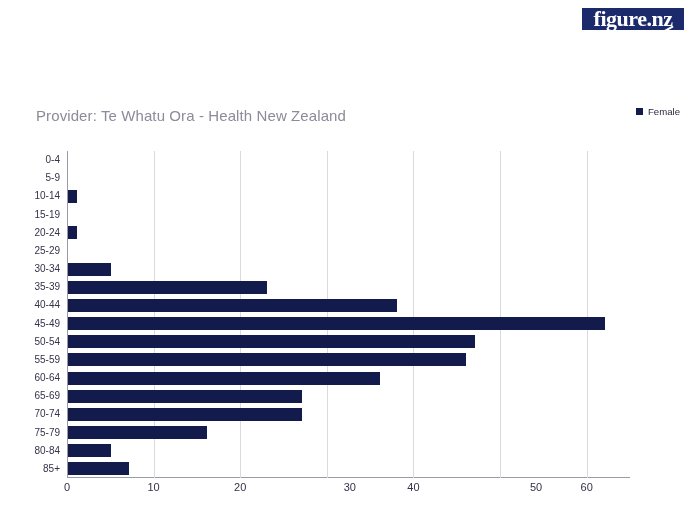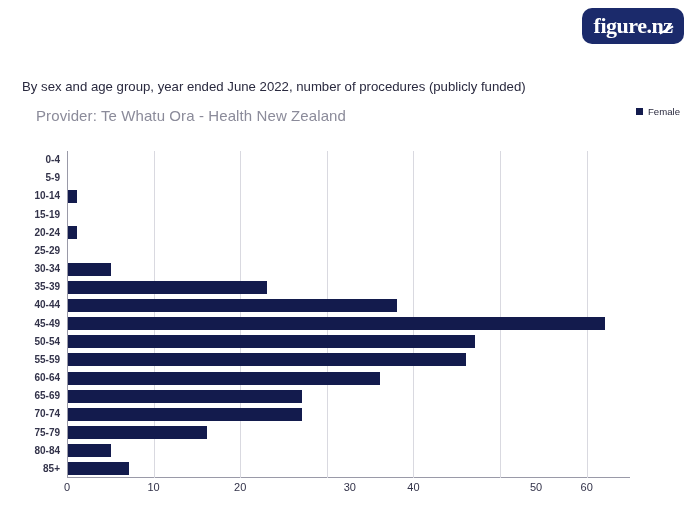--- a/index.html
+++ b/index.html
@@ -46,31 +46,30 @@
     top: 107px;
     font-size: 15px;
     color: #8b8b9a;
     letter-spacing: 0.1px;
   }
   .logo {
     position: absolute;
     right: 16px;
     top: 8px;
     width: 102px;
-    height: 36px;
+    height: 22px;
     background: #1b2a6b;
     color: #ffffff;
     font-family: "Liberation Serif", serif;
     font-weight: bold;
     font-size: 22px;
     display: flex;
     align-items: center;
     justify-content: center;
     letter-spacing: -0.5px;
-    border-radius: 10px;
   }
   .logo .nz {
     position: relative;
   }
   .logo .strike {
     position: absolute;
     right: 10px;
     top: 21px;
     width: 15px;
     height: 2px;
@@ -136,21 +135,20 @@
     font-size: 10px;
     color: #33334a;
     line-height: 12px;
   }
   .ylabels {
     position: absolute;
     left: 0px;
     top: 151px;
     width: 60px;
     height: 327px;
-    font-weight: bold;
   }
   .xlabels {
     position: absolute;
     left: 67px;
     top: 481px;
     width: 570px;
     height: 16px;
   }
   .xlabel {
     position: absolute;
@@ -158,21 +156,20 @@
     color: #33334a;
     transform: translateX(-50%);
     text-align: center;
   }
 </style>
 </head>
 <body>
 
 <div class="page">
 
-  <div class="subtitle">By sex and age group, year ended June 2022, number of procedures (publicly funded)</div>
   <div class="provider">Provider: Te Whatu Ora - Health New Zealand</div>
 
   <div class="logo">
     <span class="nz">figure.nz</span>
     <span class="strike"></span>
   </div>
 
   <div class="legend">
     <span class="legend-swatch"></span>
     <span>Female</span>

